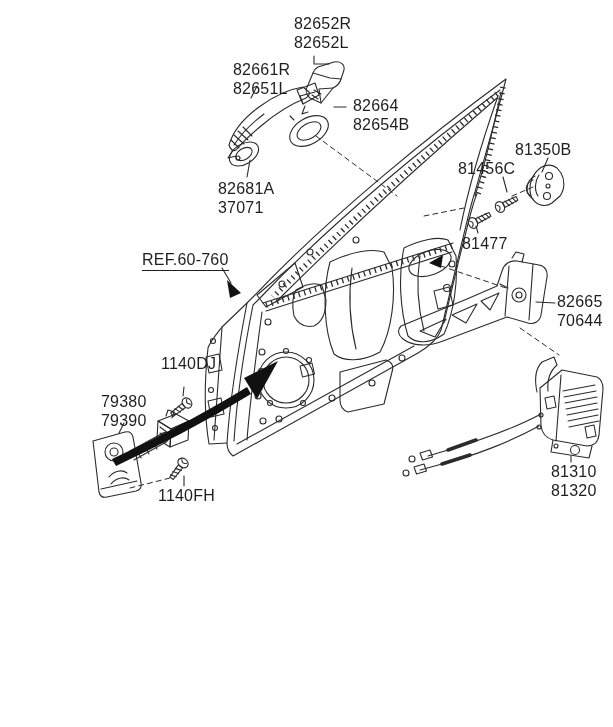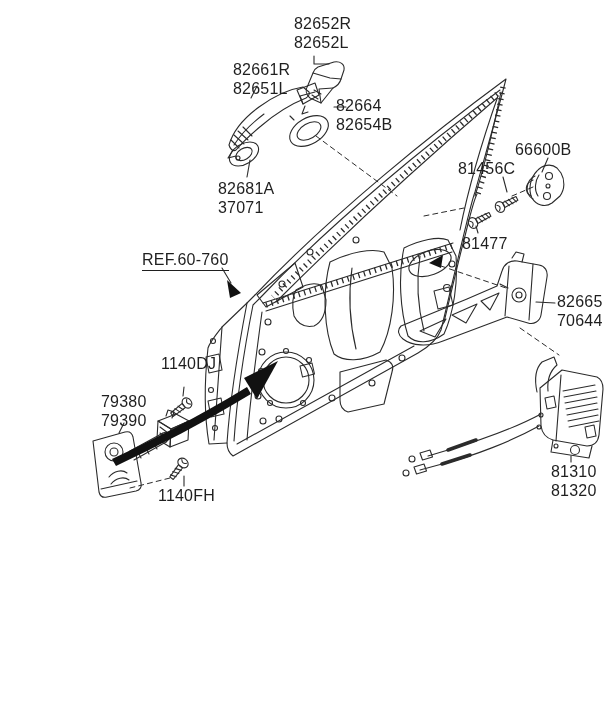--- a/index.html
+++ b/index.html
@@ -249,30 +249,30 @@
 </svg>
 
 <div class="lbl" style="left:294px;top:14px">
       <span>82652R</span>
       <span>82652L</span>
     </div>
 <div class="lbl" style="left:233px;top:60px">
       <span>82661R</span>
       <span>82651L</span>
     </div>
-<div class="lbl" style="left:336px;top:96px">
+<div class="lbl" style="left:353px;top:96px">
       <span>82664</span>
       <span>82654B</span>
     </div>
 <div class="lbl" style="left:218px;top:179px">
       <span>82681A</span>
       <span>37071</span>
     </div>
 <div class="lbl" style="left:515px;top:140px">
-      <span>66600B</span>
+      <span>81350B</span>
     </div>
 <div class="lbl" style="left:458px;top:159px">
       <span>81456C</span>
     </div>
 <div class="lbl" style="left:462px;top:234px">
       <span>81477</span>
     </div>
 <div class="lbl ref" style="left:142px;top:250px">
       <span>REF.60-760</span>
     </div>

